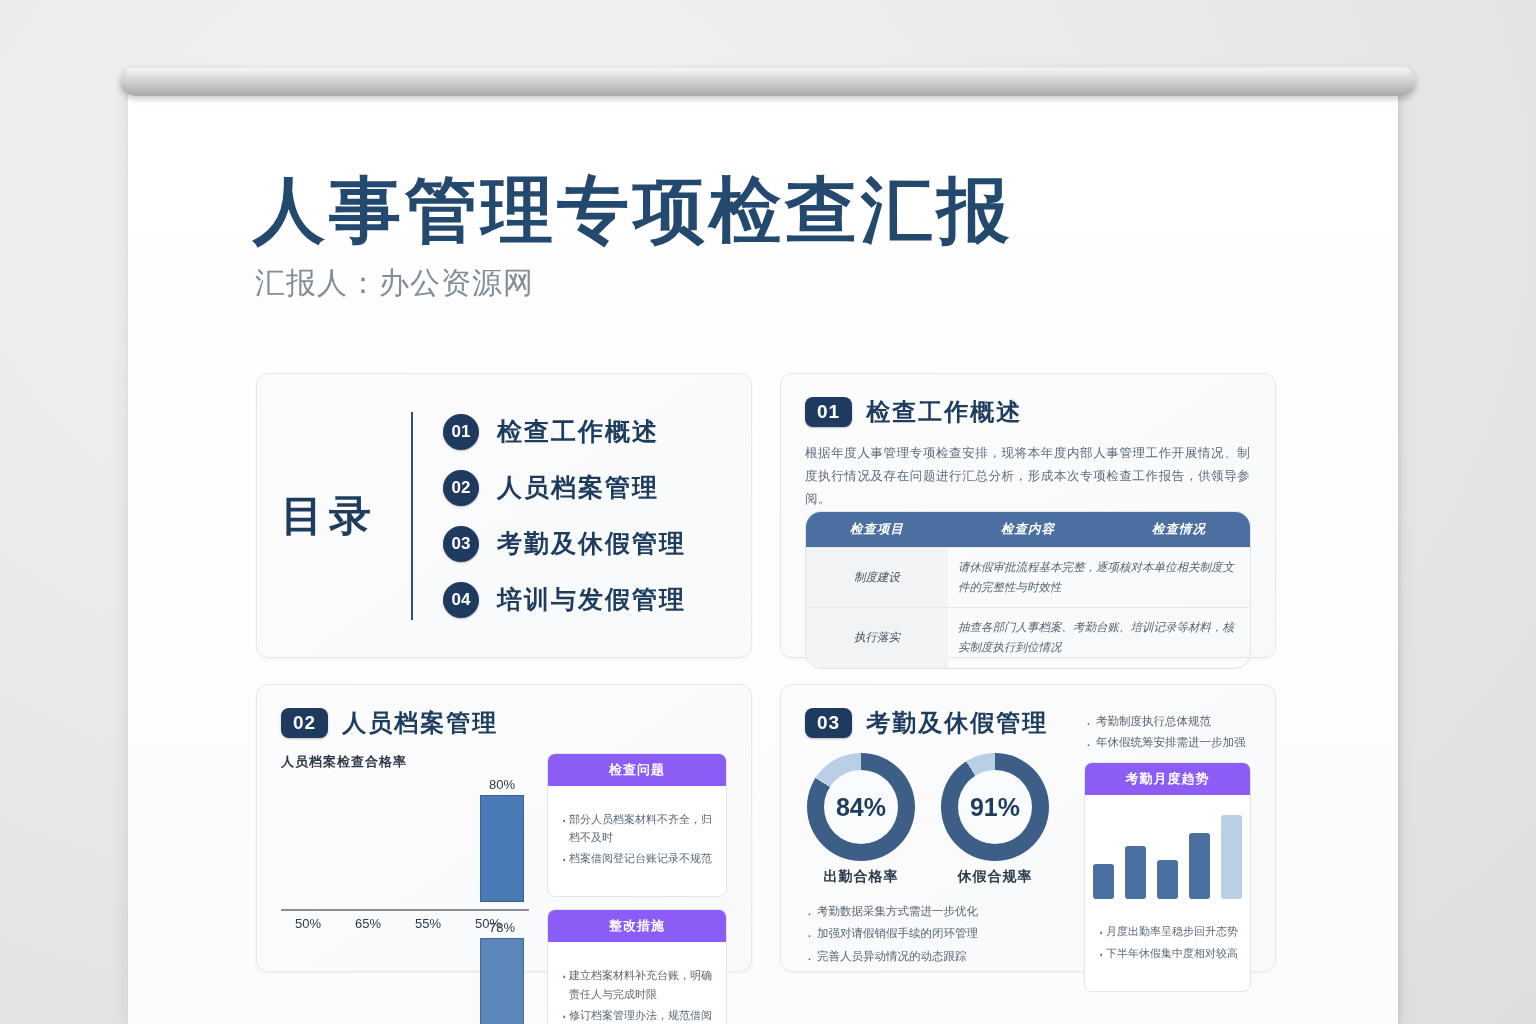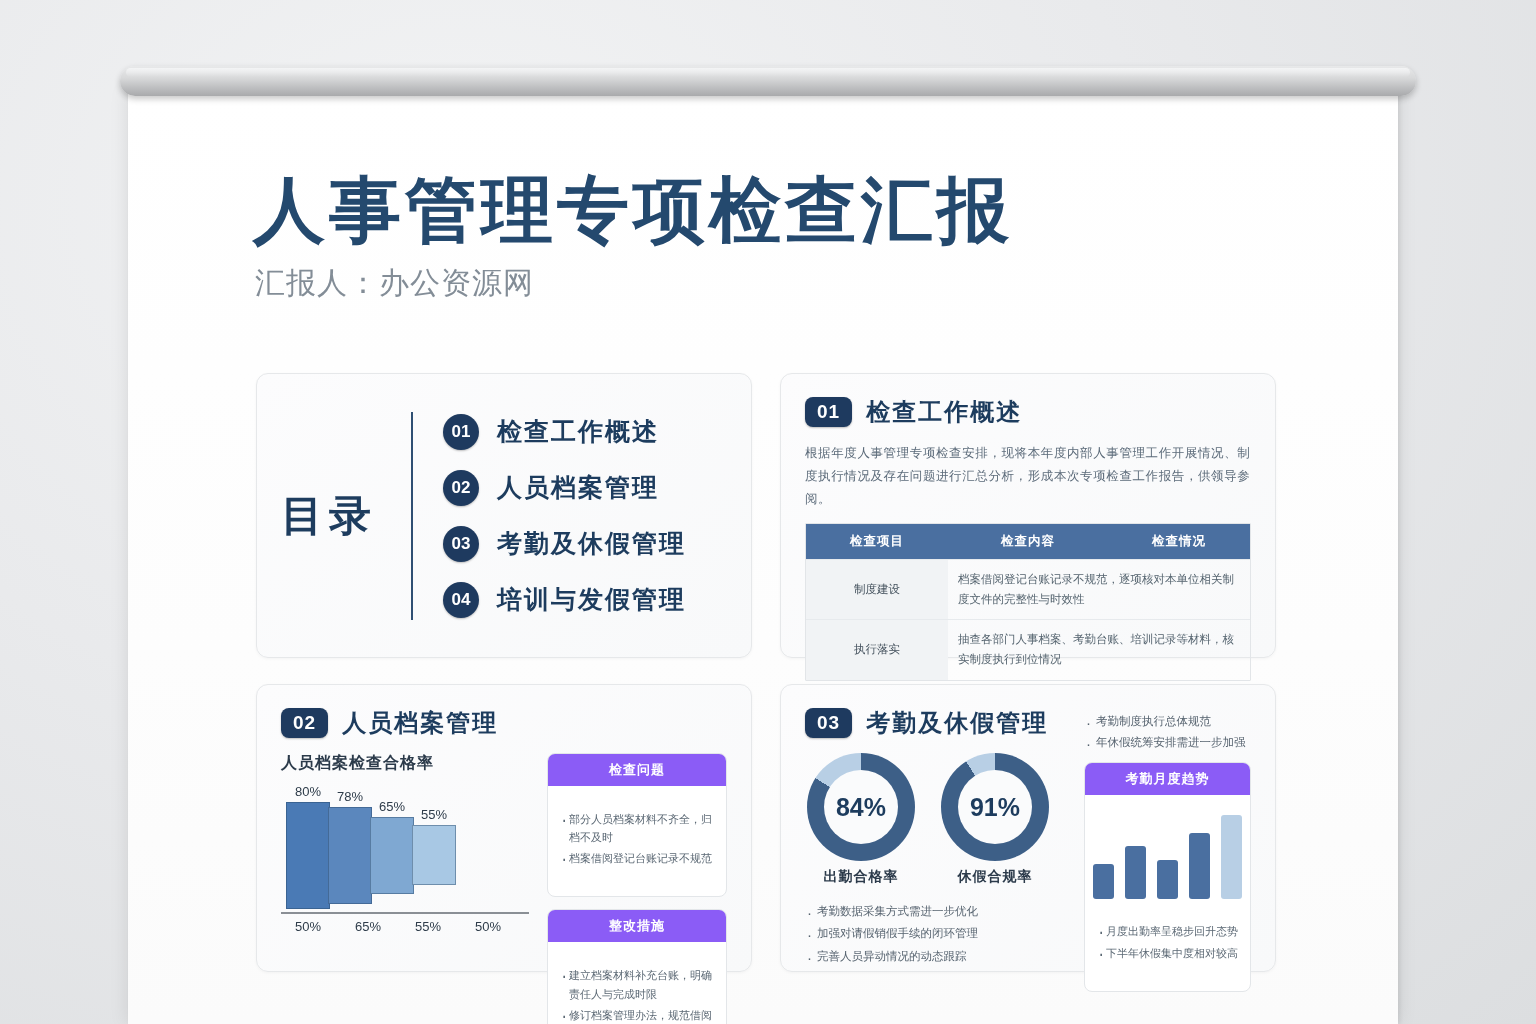--- a/index.html
+++ b/index.html
@@ -80,39 +80,39 @@
   }
   .sec-title{font-size:24px;font-weight:bold;color:#1d3c5e;letter-spacing:2px;}
 
   
   .blurtext{
     font-size:12.5px;line-height:1.85;color:#5c6b7a;
     filter:blur(.55px);letter-spacing:.6px;
   }
 
   
-  table.tbl{width:100%;border-collapse:separate;border-spacing:0;margin-top:12px;
-    border:1px solid #e2e5e8;border-radius:1px;overflow:hidden;}
+  table.tbl{width:100%;border-collapse:separate;border-spacing:0;
+    border:1px solid #e2e5e8;border-radius:16px;overflow:hidden;font-style:italic;}
   table.tbl thead th{
     background:#4a6fa0;color:#fff;font-size:12.5px;font-weight:bold;
     padding:9px 6px;filter:blur(.5px);letter-spacing:1px;
   }
   table.tbl thead th:first-child{width:32%;}
   table.tbl thead th:nth-child(2){width:36%;}
   table.tbl td{padding:10px 10px;font-size:11.5px;color:#55646f;
     border-top:1px solid #e7eaed;filter:blur(.5px);line-height:1.7;}
   table.tbl td.k{background:#f1f3f5;text-align:center;color:#44515d;}
 
   
   .c2body{display:flex;gap:18px;margin-top:4px;}
   .chart-wrap{width:248px;}
-  .chart-title{font-size:16px;font-weight:bold;color:#2b3a4a;
+  .chart-title{font-size:13px;font-weight:bold;color:#2b3a4a;
     filter:blur(.4px);letter-spacing:1px;margin-bottom:6px;}
-  .bars{position:relative;height:132px;display:flex;align-items:center;
-    padding:0 6px;border-bottom:2px solid #8a8f95;}
+  .bars{position:relative;height:132px;display:flex;align-items:flex-end;
+    gap:18px;padding:0 6px;border-bottom:2px solid #8a8f95;flex-direction:column;}
   .bcol{width:42px;display:flex;flex-direction:column;align-items:center;}
   .blab{font-size:13px;color:#2e3c4a;margin-bottom:3px;}
   .bar{width:42px;border:1px solid rgba(40,70,105,.45);}
   .xlabs{display:flex;gap:18px;padding:5px 6px 0;}
   .xlabs span{width:42px;text-align:center;font-size:13px;color:#2e3c4a;}
 
   
   .panels{flex:1;display:flex;flex-direction:column;gap:12px;}
   .panel{border:1px solid #e3e6e9;border-radius:8px;overflow:hidden;background:#fff;}
   .panel-h{background:#8b5cf6;color:#fff;text-align:center;font-size:13px;
@@ -200,21 +200,21 @@
             <thead>
               <tr>
                 <th>检查项目</th>
                 <th>检查内容</th>
                 <th>检查情况</th>
               </tr>
             </thead>
             <tbody>
               <tr>
                 <td class="k">制度建设</td>
-                <td colspan="2">档案借阅登记台账记录不规范，逐项核对本单位相关制度文件的完整性与时效性</td>
+                <td colspan="2">请休假审批流程基本完整，逐项核对本单位相关制度文件的完整性与时效性</td>
               </tr>
               <tr>
                 <td class="k">执行落实</td>
                 <td colspan="2">抽查各部门人事档案、考勤台账、培训记录等材料，核实制度执行到位情况</td>
               </tr>
             </tbody>
           </table>
         </div>
       </div>
 

